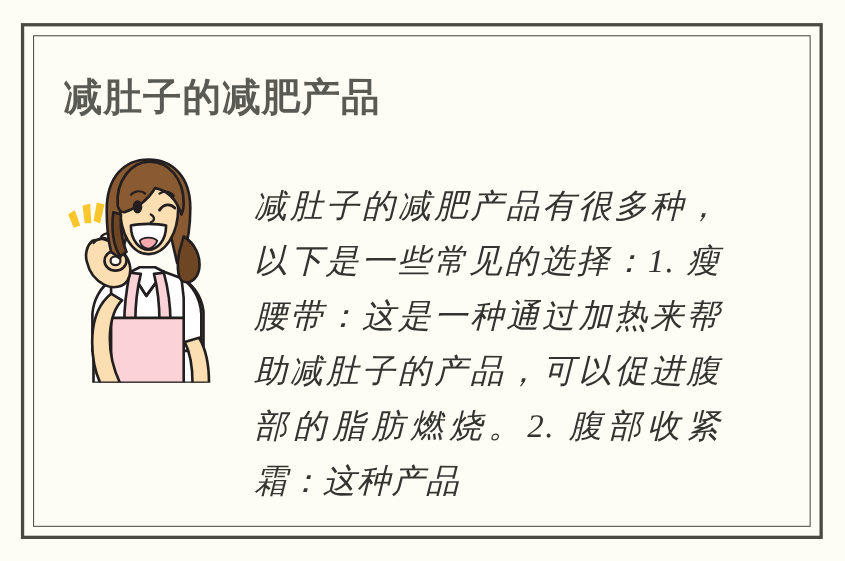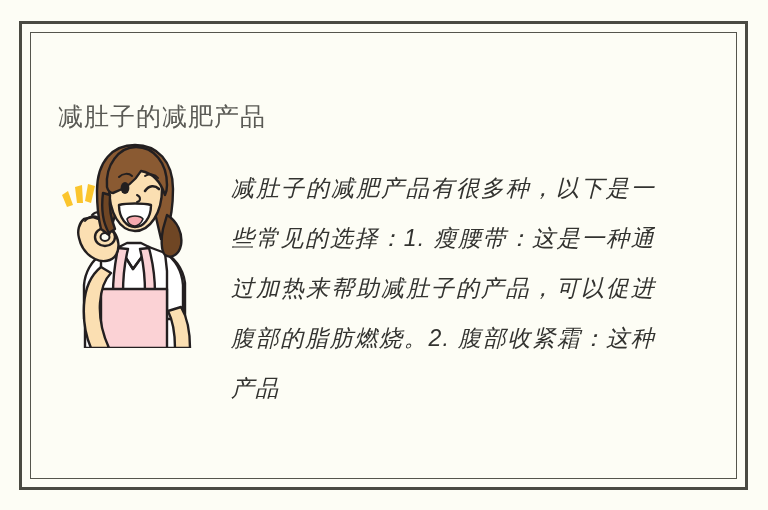--- a/index.html
+++ b/index.html
@@ -35,47 +35,47 @@
     height: 447px;
     border: 1px solid #55554c;
     box-sizing: border-box;
     pointer-events: none;
   }
 
   
   .title {
     position: absolute;
     left: 58px;
-    top: 77px;
-    font-size: 25px;
+    top: 44px;
+    font-size: 35px;
     line-height: 44px;
     color: #5a5a55;
     letter-spacing: 1px;
     white-space: nowrap;
-    font-weight: 400;
+    font-weight: 700;
   }
 
   
   .illustration {
     position: absolute;
     left: 57px;
     top: 143px;
     width: 150px;
     height: 205px;
   }
   .illustration svg { display: block; }
 
   
   .body-copy {
     position: absolute;
     left: 231px;
     top: 163px;
     width: 424px;
-    font-family: Liberation Sans, sans-serif;
-    font-size: 23px;
+    font-family: Liberation Serif, serif;
+    font-size: 30px;
     line-height: 50px;
     color: #333330;
     letter-spacing: 1.2px;
     text-align: justify;
     font-style: italic;
   }
 </style>
 </head>
 <body>
 

